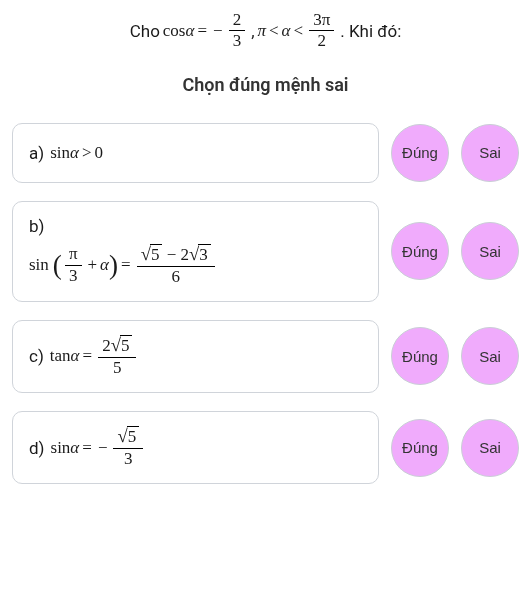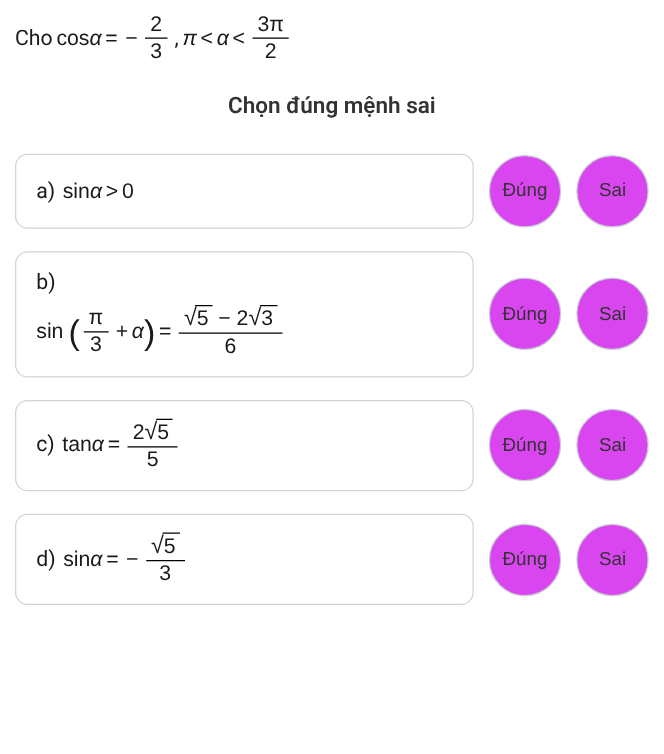--- a/index.html
+++ b/index.html
@@ -9,21 +9,21 @@
       color: #1a1a1a;
       background: #fff;
       width: 531px;
       padding: 10px 12px;
     }
     .problem-statement {
       font-size: 17px;
       line-height: 1.8;
       margin-bottom: 18px;
     }
-    .problem-statement .line1 { display: flex; align-items: center; flex-wrap: wrap; gap: 3px; }
+    .problem-statement .line1 { display: flex; align-items: center; flex-wrap: wrap; gap: 3px; justify-content: center; }
     .instruction {
       text-align: center;
       font-weight: 600;
       font-size: 18px;
       color: #333;
       margin: 22px 0 28px 0;
     }
     .option-row {
       display: flex;
       align-items: center;
@@ -39,30 +39,30 @@
       display: flex;
       align-items: center;
       min-height: 60px;
     }
     .option-box.tall { flex-direction: column; align-items: flex-start; gap: 8px; }
     .circle-btn {
       width: 58px;
       height: 58px;
       border-radius: 50%;
       border: 1.5px solid #c9ced6;
-      background: #d946ef;
+      background: #f0abfc;
       display: flex;
       align-items: center;
       justify-content: center;
       font-size: 15px;
       color: #333;
       cursor: pointer;
       flex-shrink: 0;
     }
-    .math { display: inline-flex; align-items: center; font-family: Liberation Sans, sans-serif; font-style: italic; }
+    .math { display: inline-flex; align-items: center; font-family: Liberation Serif, serif; font-style: italic; }
     .math .op { font-style: normal; padding: 0 3px; }
     .math .fn { font-style: normal; }
     .frac {
       display: inline-flex;
       flex-direction: column;
       align-items: center;
       vertical-align: middle;
       margin: 0 3px;
       font-style: normal;
     }
@@ -104,20 +104,21 @@
     <span class="math">
       <span>π</span>
       <span class="op"> &lt; </span>
       <span>α</span>
       <span class="op"> &lt; </span>
       <span class="frac">
         <span class="num">3π</span>
         <span class="den">2</span>
       </span>
     </span>
+    <span>. Khi đó:</span>
   </div>
 </div>
 
 <div class="instruction">Chọn đúng mệnh sai</div>
 
 <div class="option-row">
   <div class="option-box">
     <span class="row-math">
       <span class="label">a)</span>
       <span class="math">

